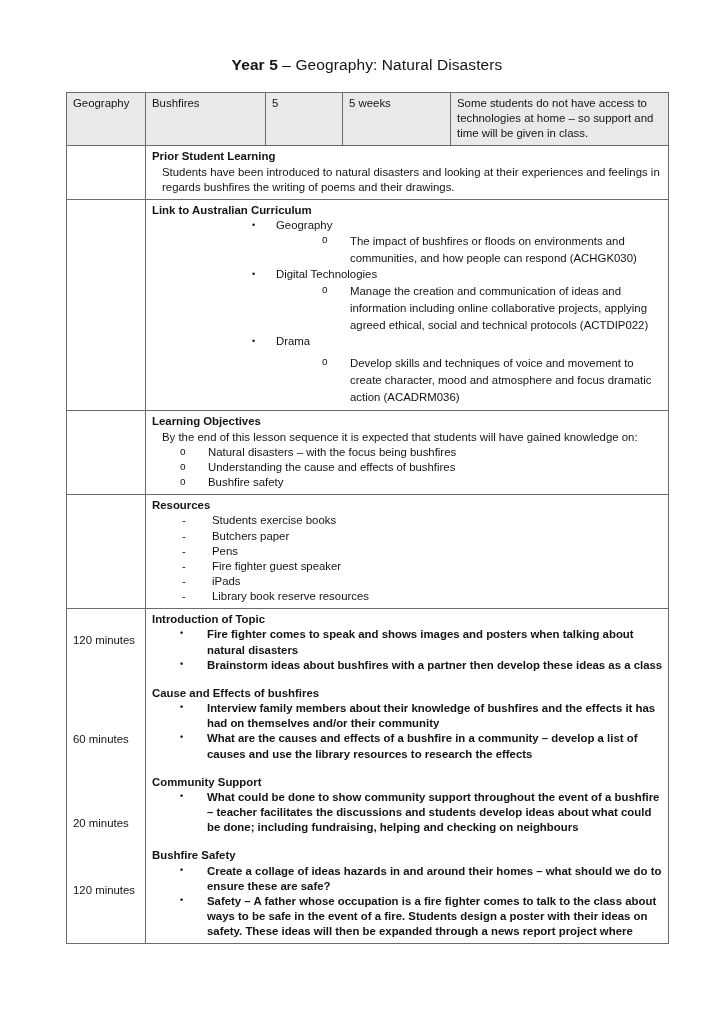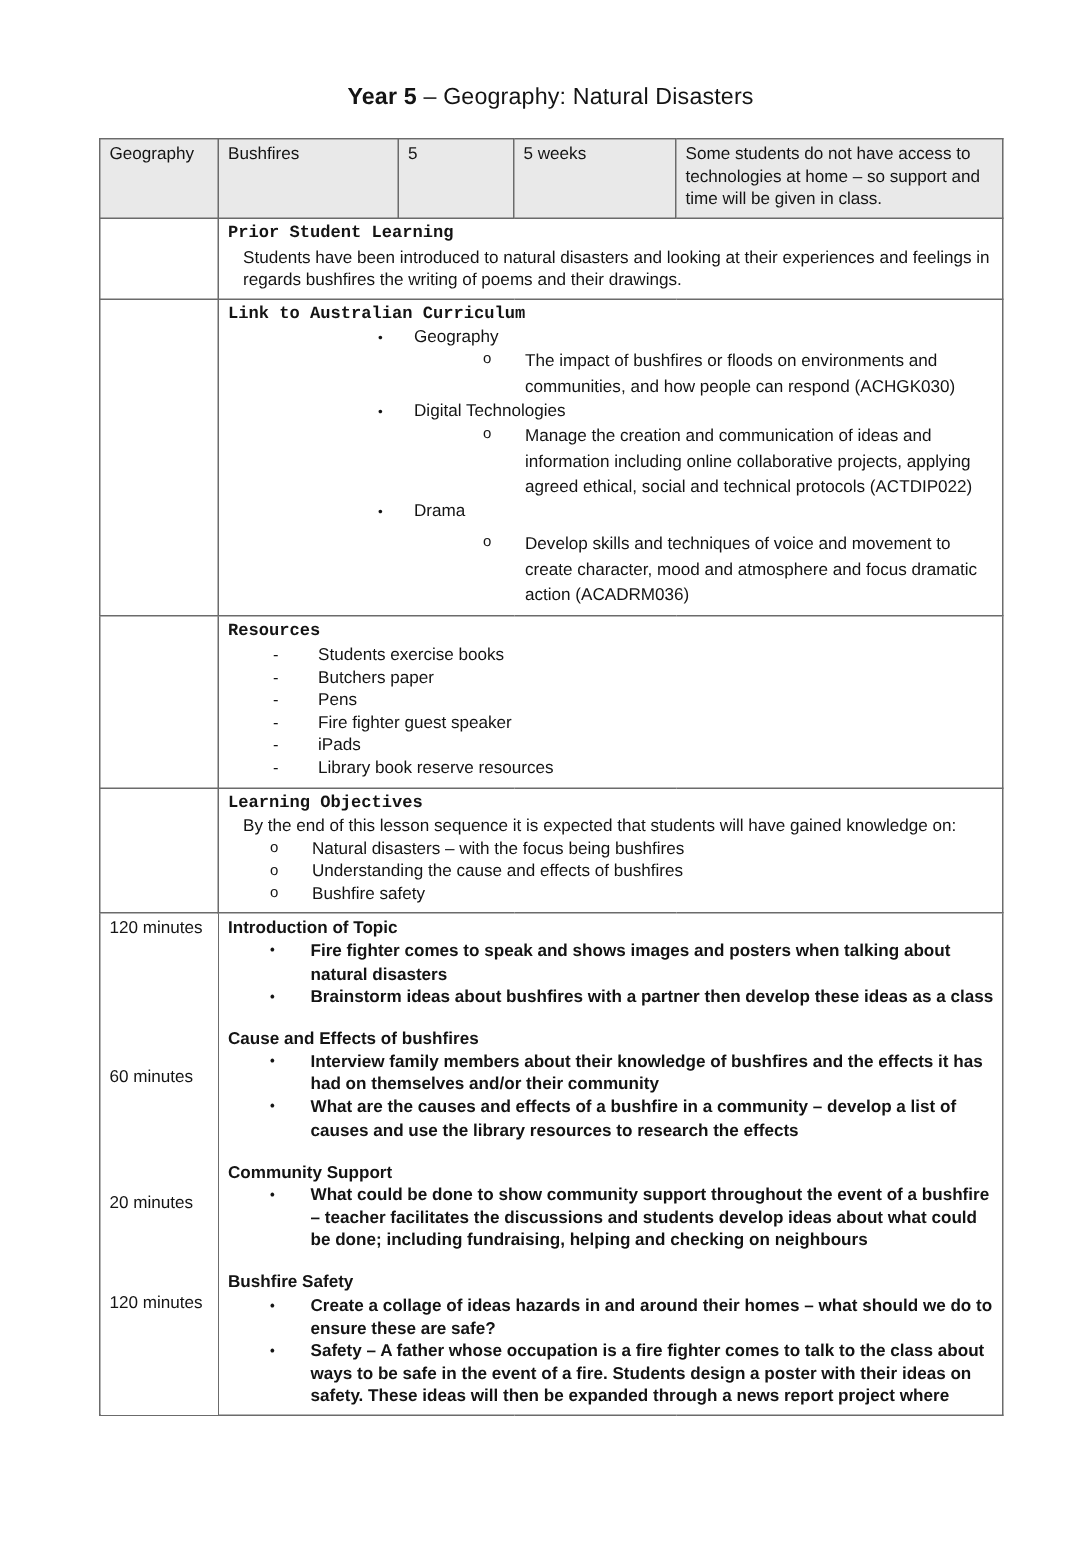--- a/index.html
+++ b/index.html
@@ -58,21 +58,20 @@
   }
   .hdr-cell .l2 { display: block; }
 
   .shade { background: #e9e9e9; }
   .plain { background: #ffffff; }
 
   .blk-title {
     font-weight: bold;
     display: block;
     margin-bottom: 0px;
-    font-family: Liberation Mono, monospace;
   }
   .para { display: block; margin-left: 10px; }
 
   
   ul.lst {
     list-style: none;
     margin: 0;
     padding: 0;
   }
   ul.lst > li {
@@ -110,21 +109,21 @@
 
   
   .act > li { padding-left: 27px; margin-left: 28px; line-height: 1.35; }
   .act > li > .mk { font-size: 9px; line-height: 1.55; }
 
   .act-group { display: block; font-weight: bold; }
   .act-head { display: block; }
   .gap { display: block; height: 13px; }
 
   .time-stack { display: block; position: relative; }
-  .time-entry { display: block; position: absolute; left: 0; width: 100%; }
+  .time-entry { display: block; position: absolute; left: 0; width: 100%; margin-top: 21px; }
   .time-cell { position: relative; }
 </style>
 </head>
 <body>
 
 <div class="page">
 
   <div class="doc-title">
     <span class="t-bold">Year 5</span><span class="t-rest"> – Geography: Natural Disasters</span>
   </div>
@@ -190,68 +189,68 @@
                   <span class="lbl">Develop skills and techniques of voice and movement to create character, mood and atmosphere and focus dramatic action (ACADRM036)</span>
                 </li>
               </ul>
             </li>
           </ul>
         </td>
       </tr>
 
       <tr>
         <td class="plain"></td>
-        <td class="plain" colspan="4" style="height:108px">
-          <span class="blk-title">Resources</span>
-          <ul class="lst res">
-            <li>
-              <span class="mk">-</span>
-              <span class="lbl">Students exercise books</span>
-            </li>
-            <li>
-              <span class="mk">-</span>
-              <span class="lbl">Butchers paper</span>
-            </li>
-            <li>
-              <span class="mk">-</span>
-              <span class="lbl">Pens</span>
-            </li>
-            <li>
-              <span class="mk">-</span>
-              <span class="lbl">Fire fighter guest speaker</span>
-            </li>
-            <li>
-              <span class="mk">-</span>
-              <span class="lbl">iPads</span>
-            </li>
-            <li>
-              <span class="mk">-</span>
-              <span class="lbl">Library book reserve resources</span>
-            </li>
-          </ul>
-        </td>
-      </tr>
-
-      <tr>
-        <td class="plain"></td>
         <td class="plain" colspan="4" style="height:81px">
           <span class="blk-title">Learning Objectives</span>
           <span class="para">By the end of this lesson sequence it is expected that students will have gained knowledge on:</span>
           <ul class="lst objs">
             <li>
               <span class="mk">o</span>
               <span class="lbl">Natural disasters – with the focus being bushfires</span>
             </li>
             <li>
               <span class="mk">o</span>
               <span class="lbl">Understanding the cause and effects of bushfires</span>
             </li>
             <li>
               <span class="mk">o</span>
               <span class="lbl">Bushfire safety</span>
+            </li>
+          </ul>
+        </td>
+      </tr>
+
+      <tr>
+        <td class="plain"></td>
+        <td class="plain" colspan="4" style="height:108px">
+          <span class="blk-title">Resources</span>
+          <ul class="lst res">
+            <li>
+              <span class="mk">-</span>
+              <span class="lbl">Students exercise books</span>
+            </li>
+            <li>
+              <span class="mk">-</span>
+              <span class="lbl">Butchers paper</span>
+            </li>
+            <li>
+              <span class="mk">-</span>
+              <span class="lbl">Pens</span>
+            </li>
+            <li>
+              <span class="mk">-</span>
+              <span class="lbl">Fire fighter guest speaker</span>
+            </li>
+            <li>
+              <span class="mk">-</span>
+              <span class="lbl">iPads</span>
+            </li>
+            <li>
+              <span class="mk">-</span>
+              <span class="lbl">Library book reserve resources</span>
             </li>
           </ul>
         </td>
       </tr>
 
 
       <tr>
         <td class="plain time-cell" style="height:290px">
           <span class="time-stack">
             <span class="time-entry" style="top:0px">120 minutes</span>

